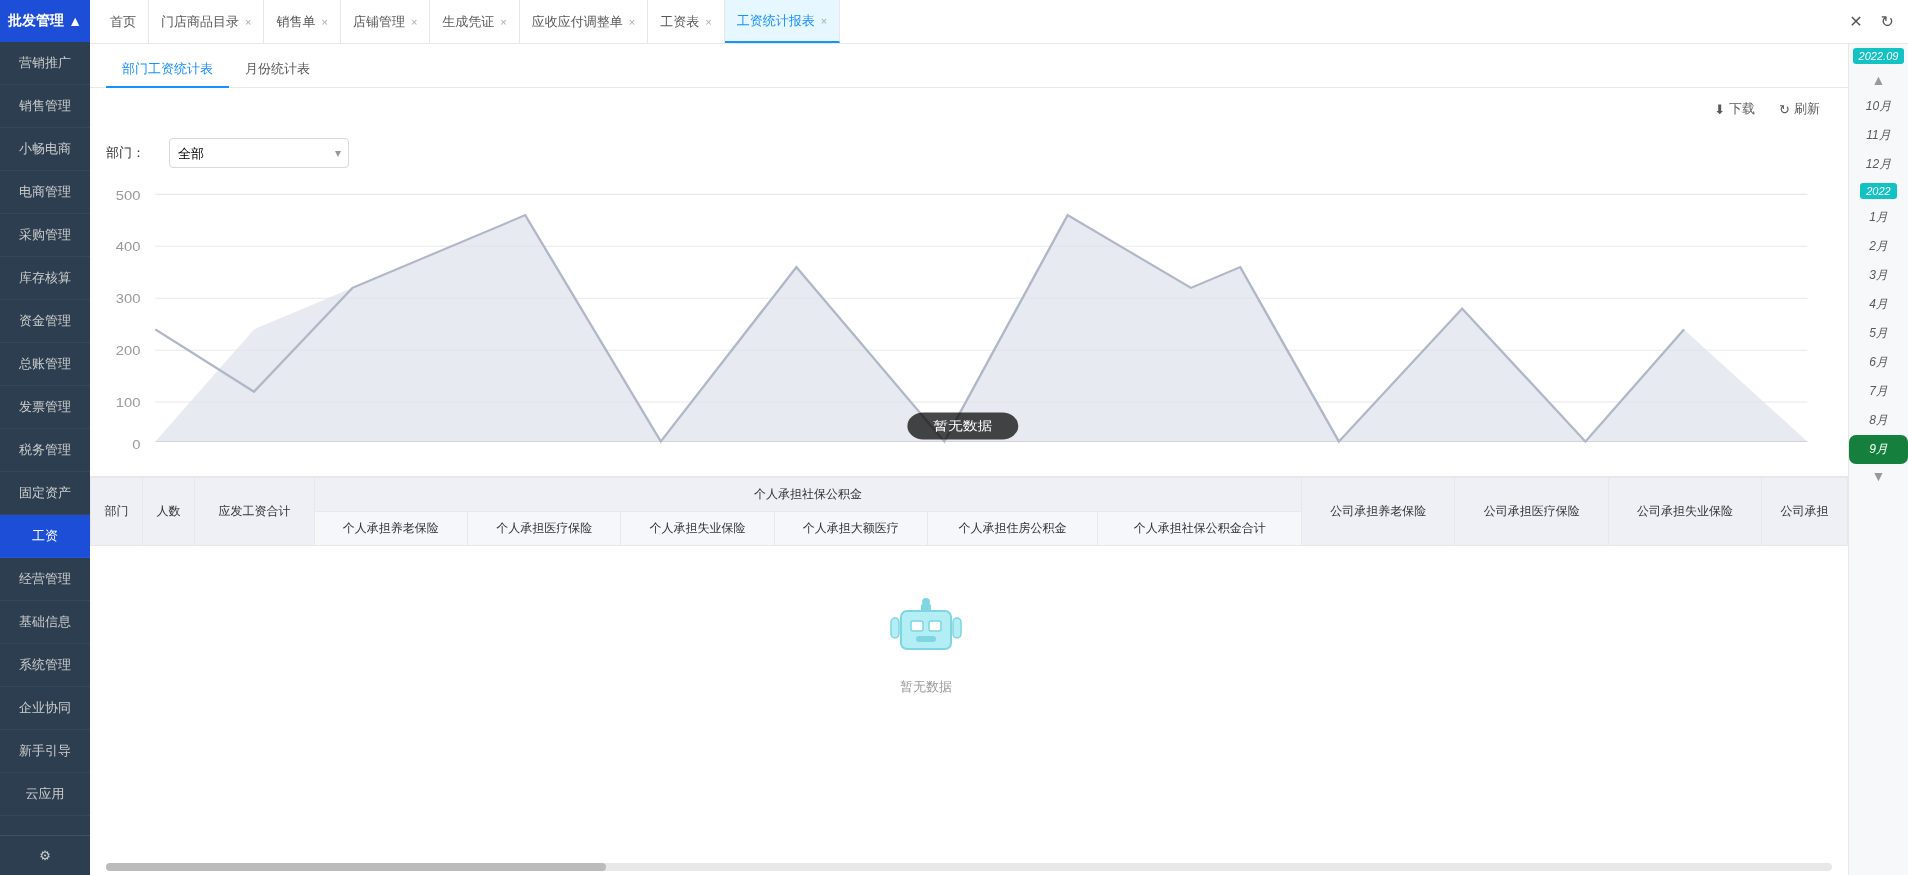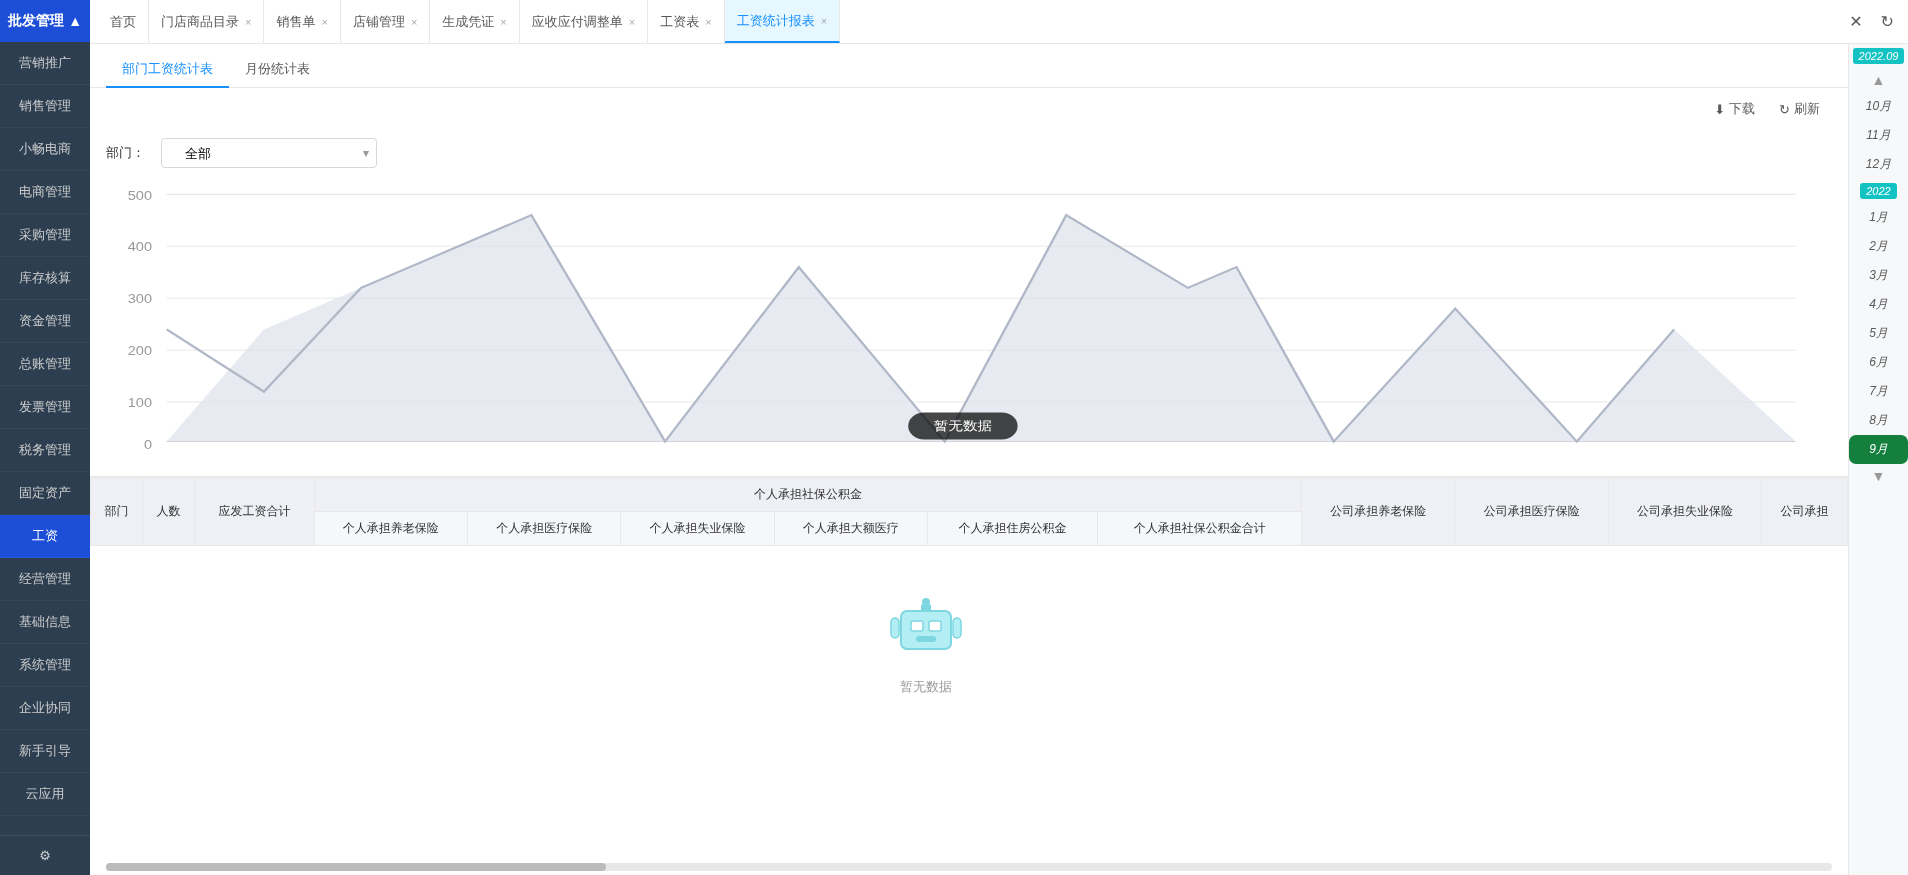--- a/index.html
+++ b/index.html
@@ -146,27 +146,27 @@
     }
 
     
     #filter-row {
       display: flex;
       align-items: center;
       padding: 8px 16px;
       background: #fff;
       flex-shrink: 0;
     }
-    .filter-label { font-size: 13px; color: #333; margin-right: 16px; }
+    .filter-label { font-size: 13px; color: #333; margin-right: 24px; }
     .filter-select {
-      width: 216px;
+      width: 180px;
       height: 30px;
       border: 1px solid #d9d9d9;
       border-radius: 4px;
-      padding: 0 23px;
+      padding: 0 8px;
       font-size: 13px;
       background: #fff;
       cursor: pointer;
       appearance: none;
       -webkit-appearance: none;
       position: relative;
     }
     .select-wrapper {
       position: relative;
       display: inline-block;
@@ -178,21 +178,21 @@
       top: 50%;
       transform: translateY(-50%);
       pointer-events: none;
       color: #999;
       font-size: 12px;
     }
 
     
     #chart-area {
       flex-shrink: 0;
-      padding: 8px 28px;
+      padding: 8px 16px;
       background: #fff;
       height: 300px;
       position: relative;
       text-align: center;
     }
 
     
     #table-area {
       flex: 1;
       overflow: auto;

